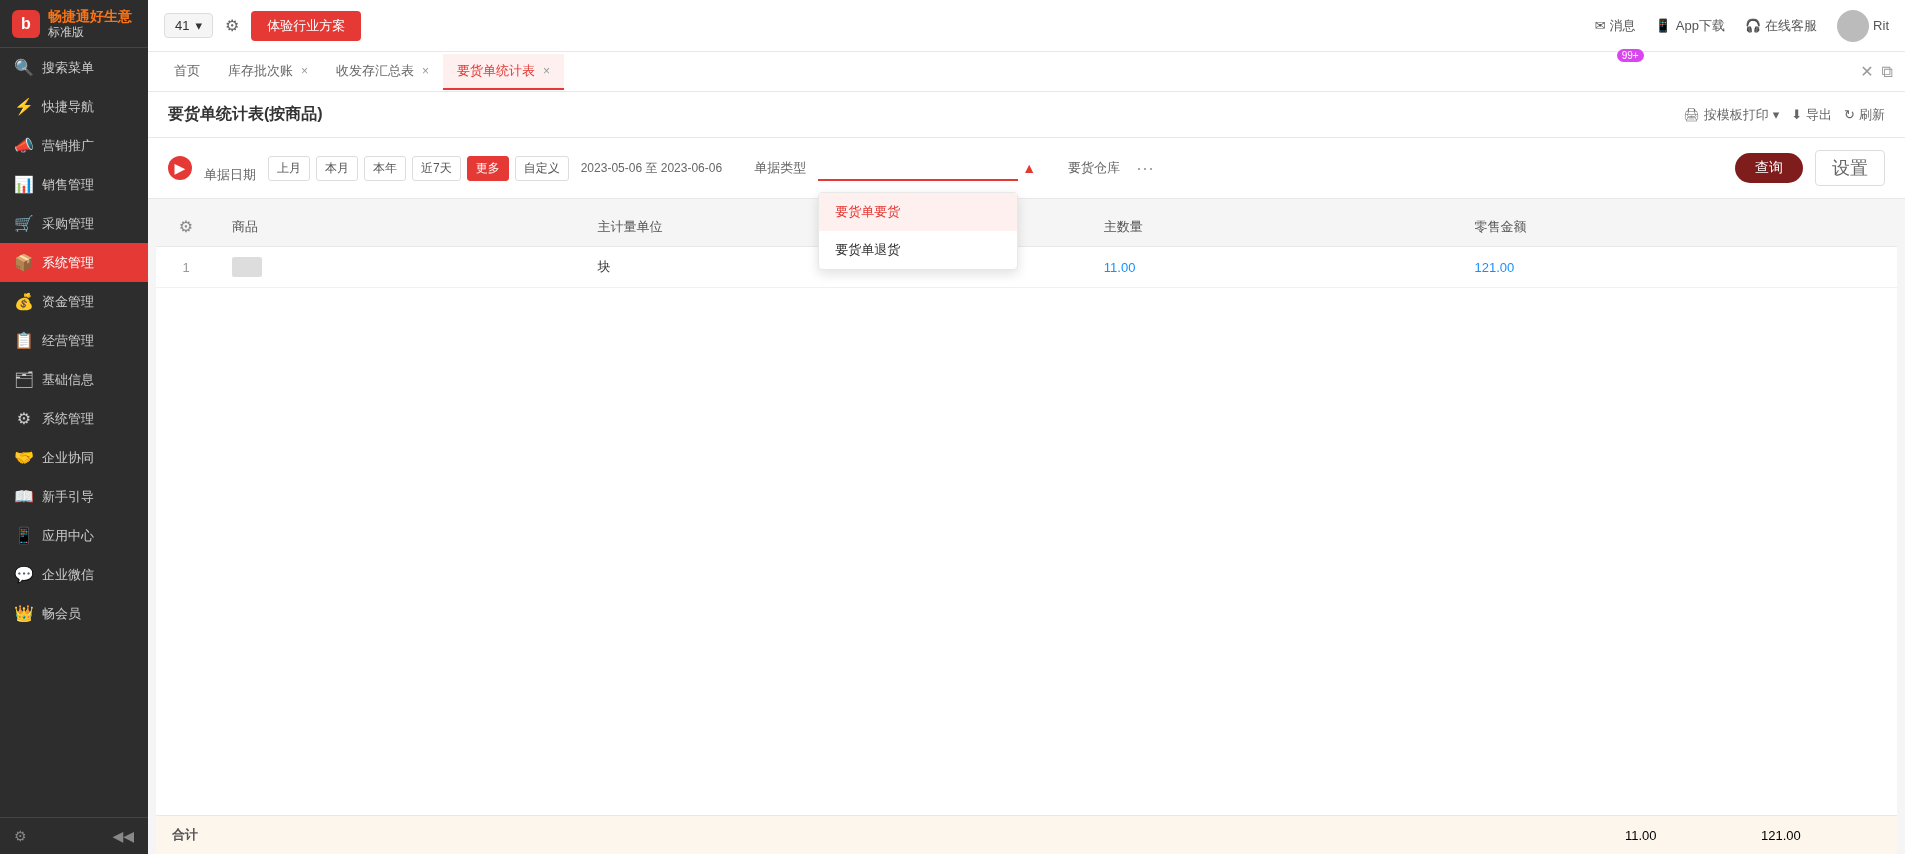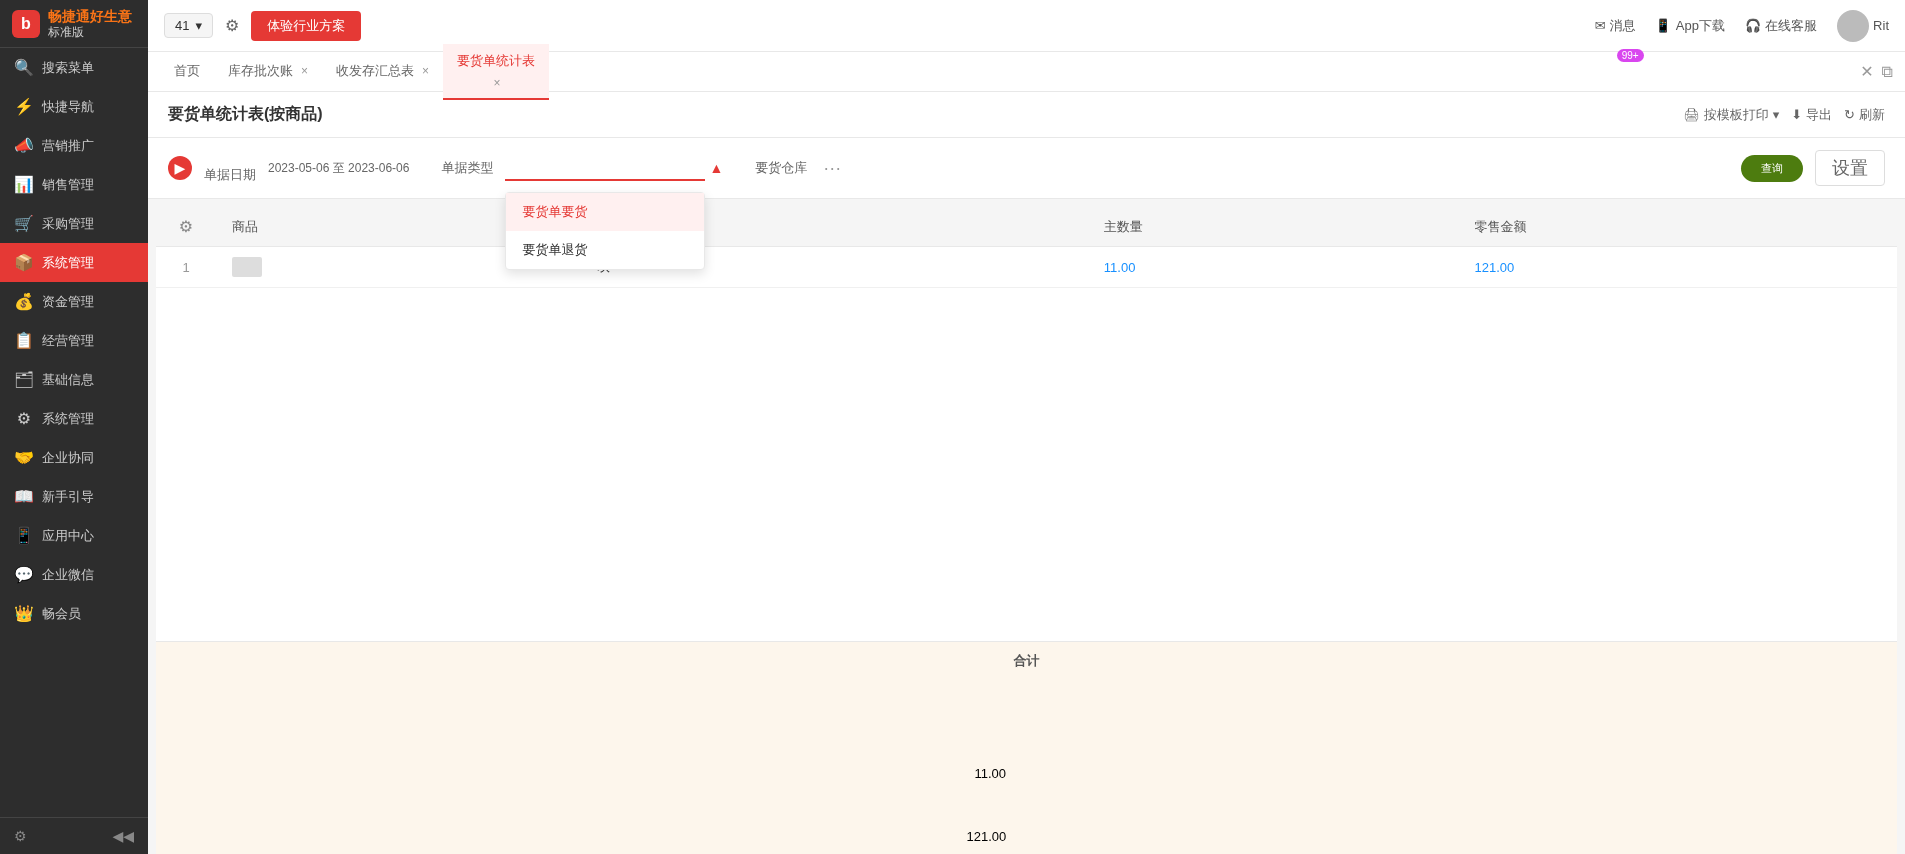--- a/index.html
+++ b/index.html
@@ -172,21 +172,20 @@
       color: #666;
       cursor: pointer;
       border-bottom: 2px solid transparent;
       white-space: nowrap;
       position: relative;
     }
     .tab-item.active {
       color: #e53935;
       border-bottom: 2px solid #e53935;
       background: #fff0f0;
-      flex-direction: column;
     }
     .tab-item .tab-close {
       font-size: 12px;
       color: #999;
       margin-left: 2px;
     }
     .tabs-right {
       margin-left: auto;
       display: flex;
       align-items: center;
@@ -299,27 +298,27 @@
     }
     .filter-dropdown-arrow {
       color: #e53935;
       cursor: pointer;
       font-size: 14px;
       margin-left: 4px;
     }
     .warehouse-label { color: #666; font-size: 13px; margin-left: 20px; white-space: nowrap; }
     .more-filter-btn { color: #999; cursor: pointer; font-size: 18px; margin-left: 4px; }
     .query-btn {
-      background: #4d7c0f;
+      background: #7f1d1d;
       color: white;
       border: none;
       border-radius: 15px;
       padding: 6px 20px;
       cursor: pointer;
-      font-size: 11px;
+      font-size: 14px;
       margin-left: auto;
     }
     .settings-filter-btn {
       background: white;
       color: #666;
       border: 1px solid #ddd;
       border-radius: 4px;
       padding: 5px 16px;
       cursor: pointer;
       font-size: 18px;
@@ -387,24 +386,23 @@
       border-radius: 2px;
     }
     .amount-link { color: #1890ff; text-decoration: none; cursor: pointer; }
 
     
     .table-footer {
       background: #fdf6ec;
       padding: 10px 16px;
       display: flex;
       align-items: center;
-      gap: 48px;
+      gap: 24px;
       border-top: 1px solid #e8e8e8;
       margin: 0 8px;
-      flex-direction: column;
     }
     .total-label { color: #555; font-size: 13px; font-weight: bold; }
   </style>
 </head>
 <body>
 
 <div class="sidebar">
   <div class="sidebar-logo">
     <div class="logo-icon">b</div>
     <div class="logo-text">
@@ -556,20 +554,28 @@
           <span>刷新</span>
         </div>
       </div>
     </div>
 
     <div class="filter-section">
       <button class="filter-toggle-btn">▶</button>
 
       <span class="filter-label">单据日期</span>
 
+      <div class="date-group">
+        <button class="date-btn">上月</button>
+        <button class="date-btn">本月</button>
+        <button class="date-btn">本年</button>
+        <button class="date-btn">近7天</button>
+        <button class="date-btn more">更多</button>
+        <button class="date-btn">自定义</button>
+      </div>
 
       <span class="date-range-text">2023-05-06 至 2023-06-06</span>
 
       <span class="filter-type-label">单据类型</span>
 
       <div class="filter-select-area" style="position:relative;">
         <input class="filter-input-box" type="text" value="" style="">
         <span class="filter-dropdown-arrow">▲</span>
 
         <div class="dropdown-overlay">

